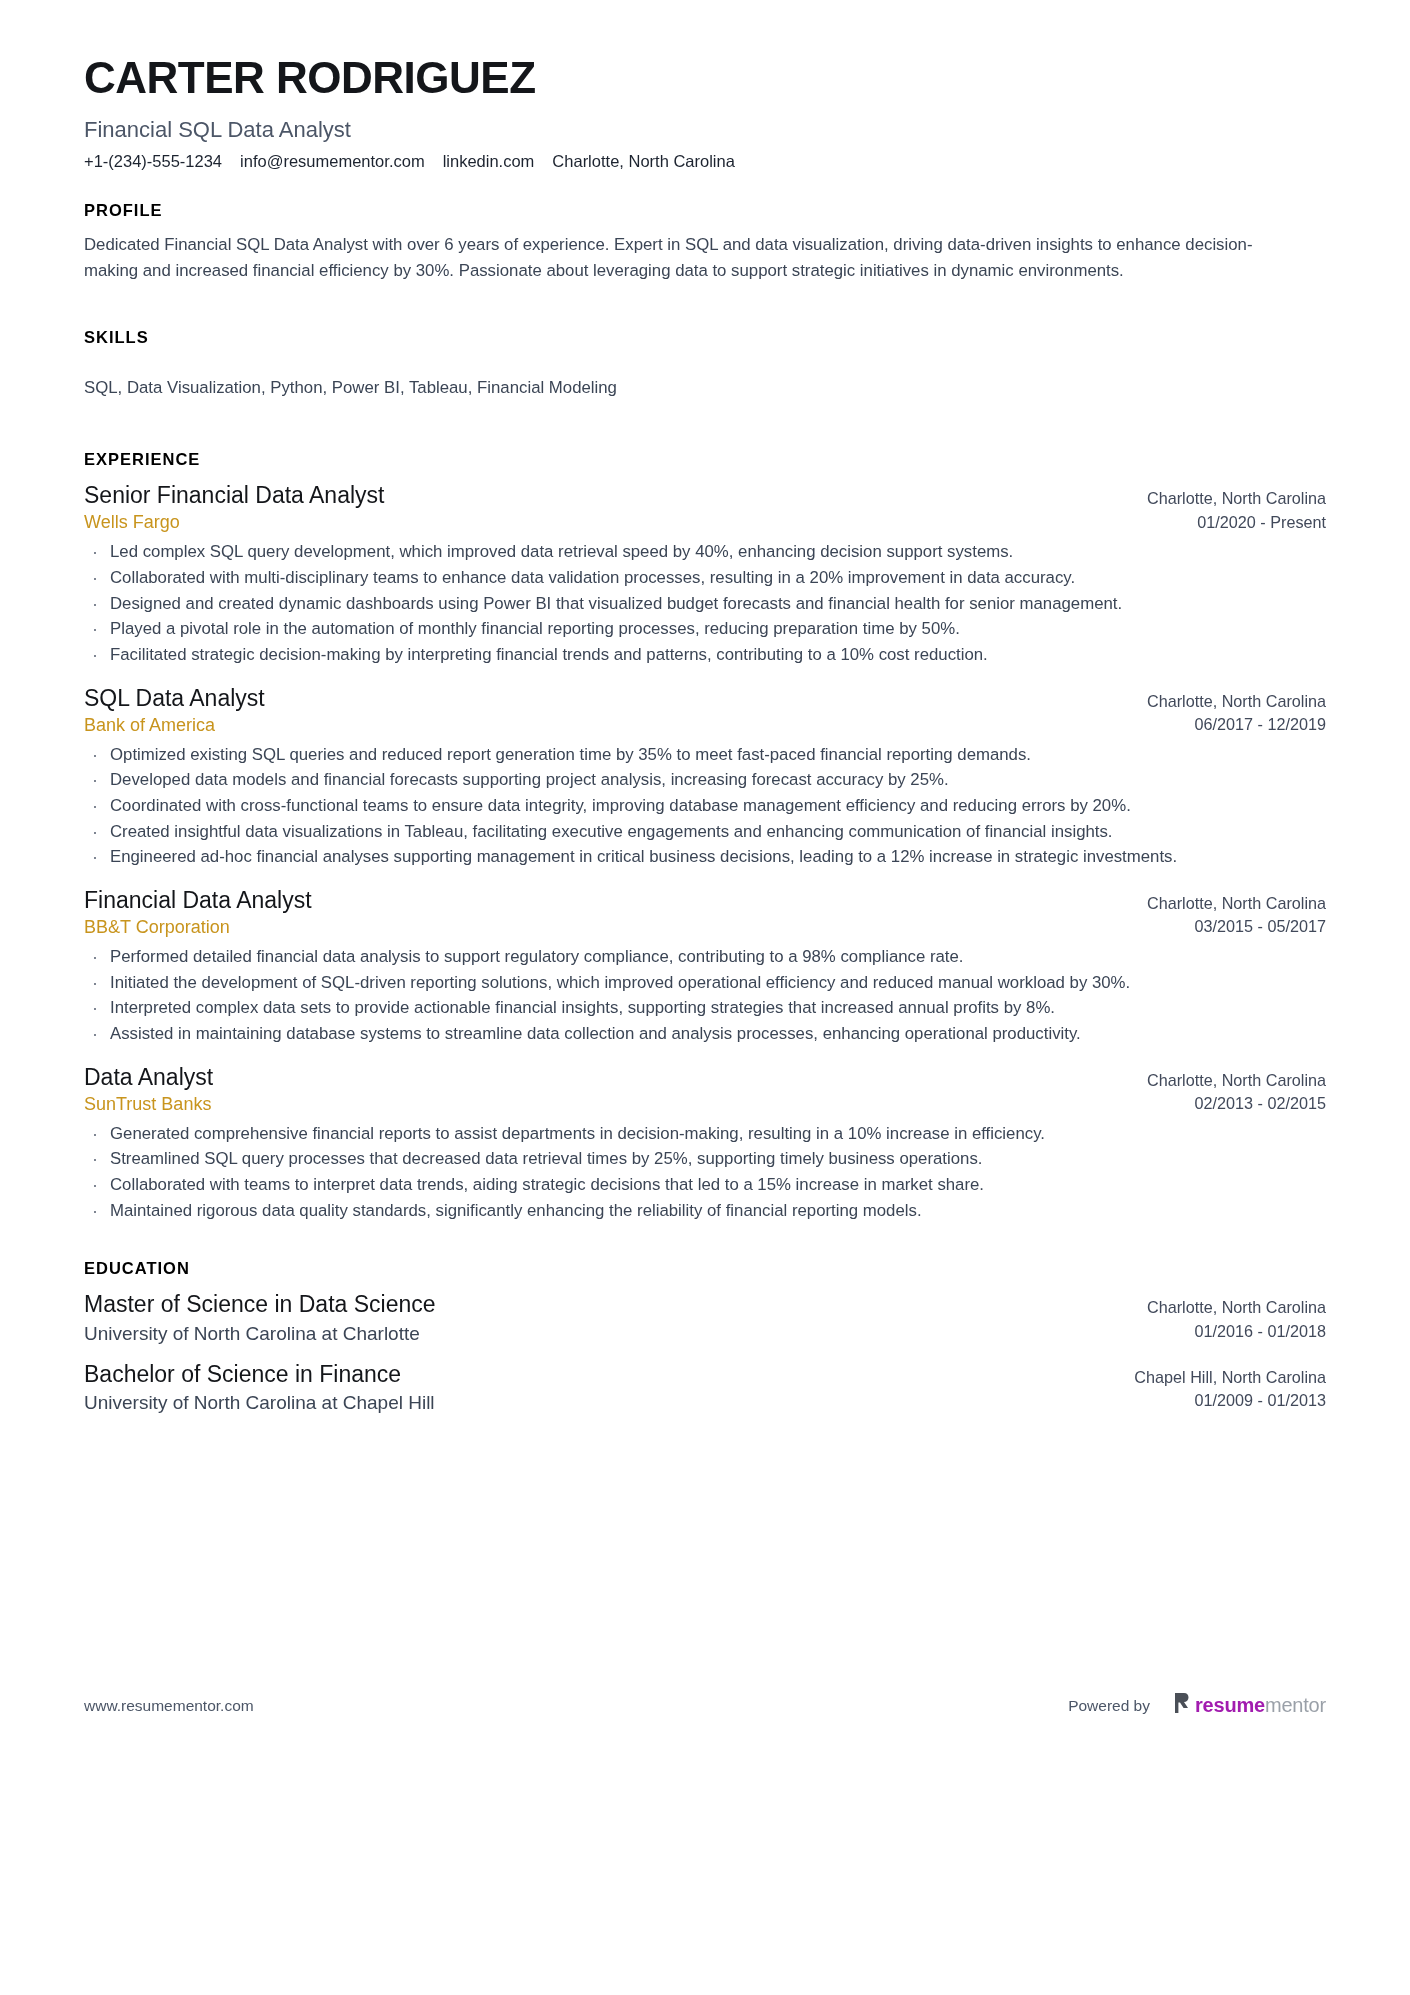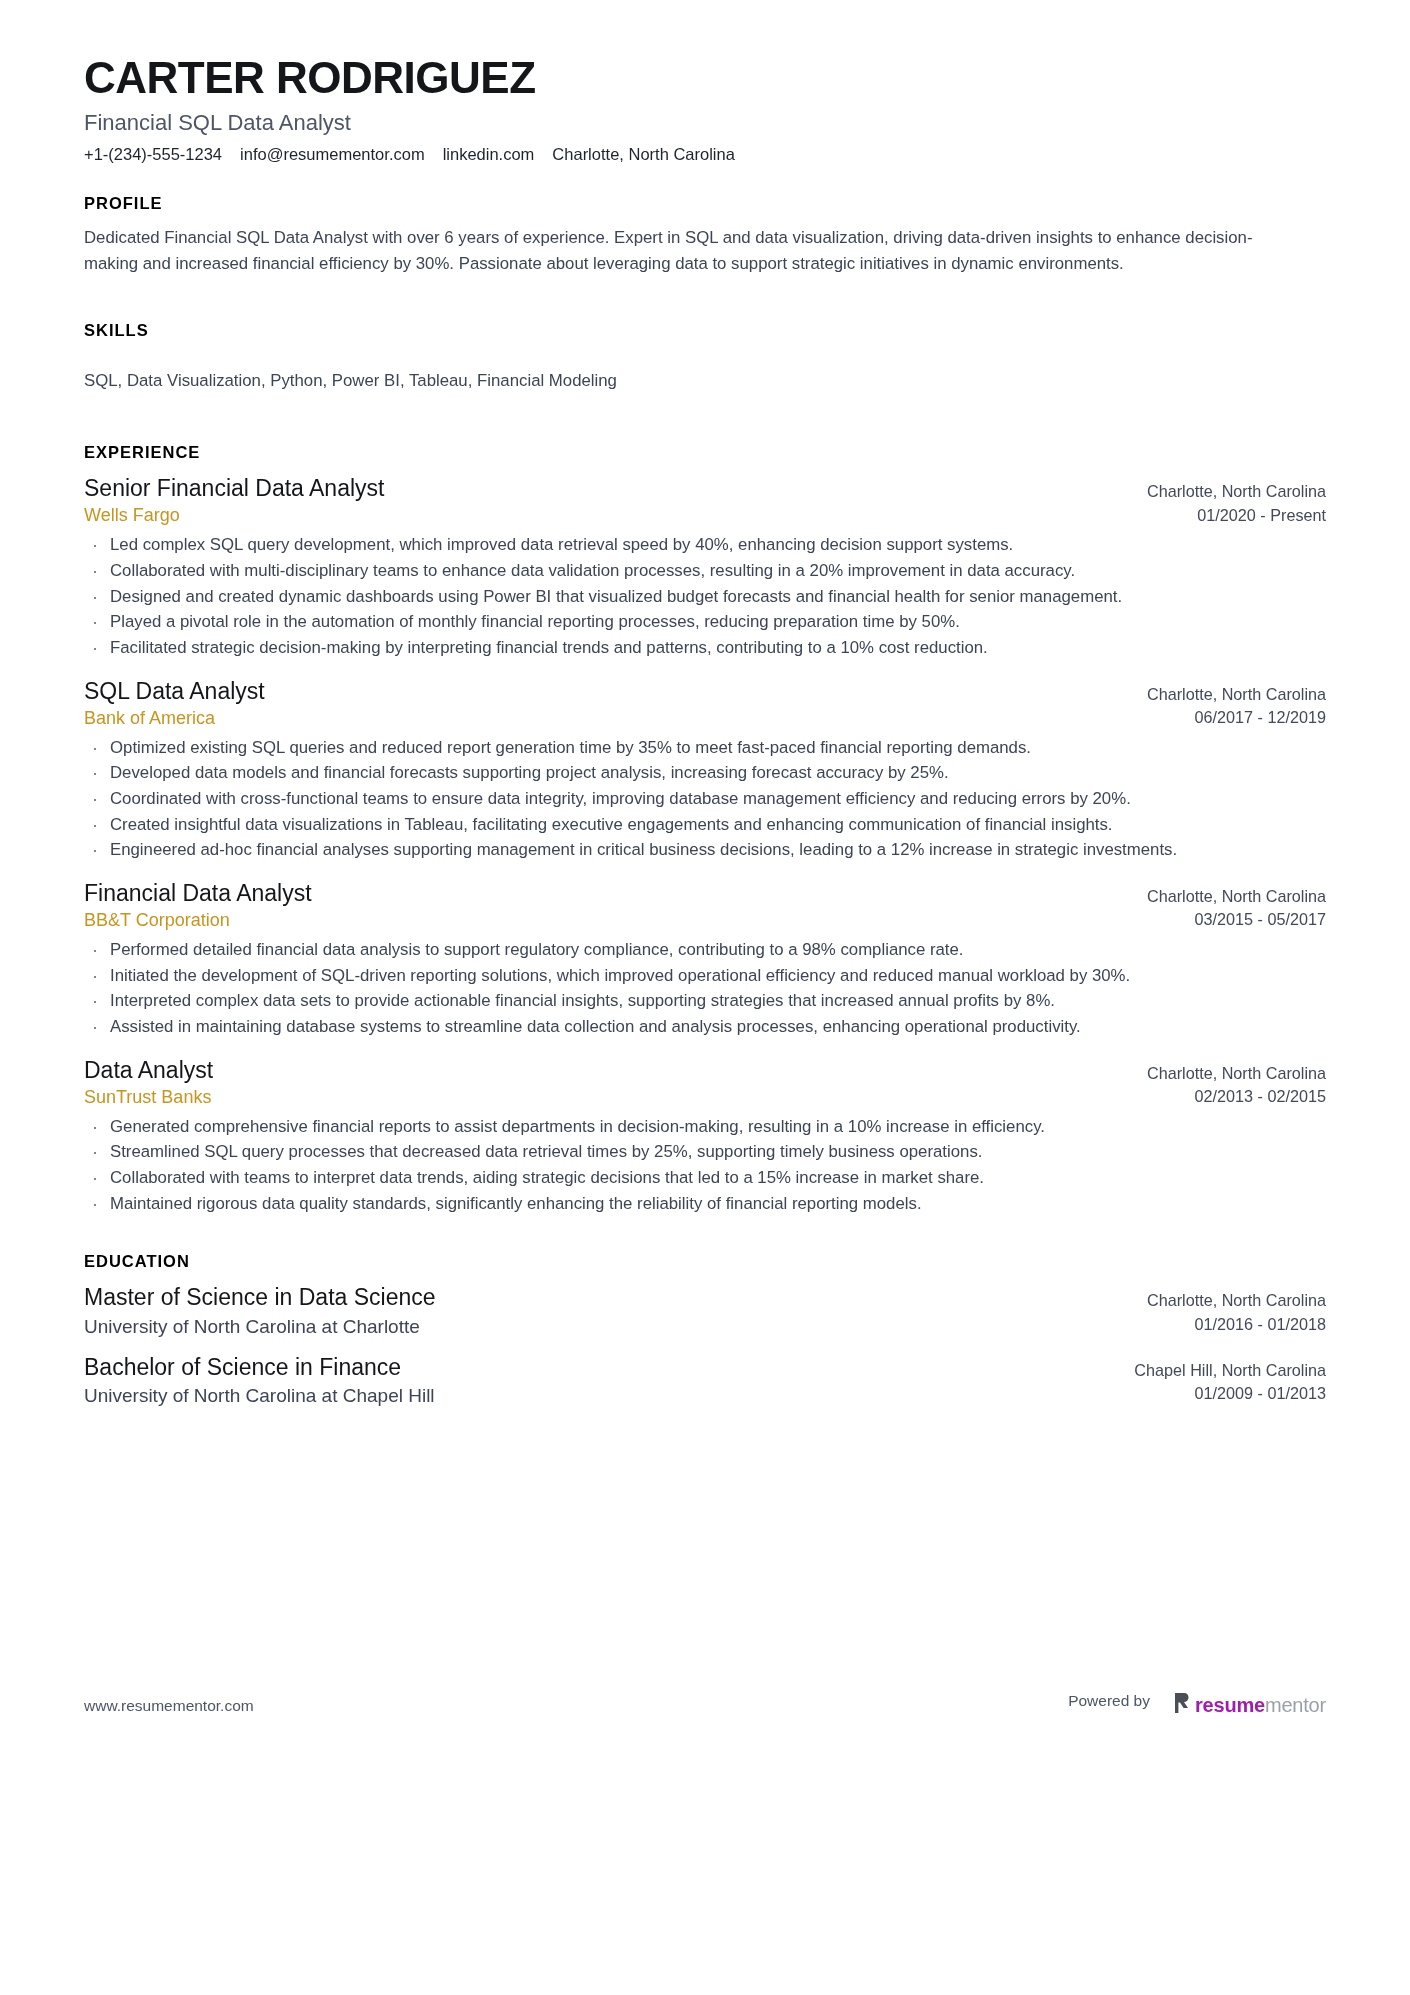--- a/index.html
+++ b/index.html
@@ -28,21 +28,21 @@
     font-weight: bold;
     letter-spacing: -0.5px;
     color: #14161a;
     line-height: 1.08;
     margin: 10px 0 0 0;
     font-family: "Liberation Sans", sans-serif;
   }
   .headline {
     font-size: 22px;
     color: #4c5667;
-    margin-top: 8px;
+    margin-top: 15px;
     font-weight: normal;
     line-height: 1.2;
   }
   .contact-line {
     margin-top: 9px;
     font-size: 16.5px;
     color: #1d2430;
     display: flex;
     flex-wrap: wrap;
     align-items: baseline;
@@ -156,21 +156,21 @@
     right: 84px;
     bottom: 66px;
     display: flex;
     justify-content: space-between;
     align-items: center;
     font-size: 15.5px;
     color: #4c5667;
   }
   .footer-right {
     display: flex;
-    align-items: flex-start;
+    align-items: center;
     gap: 22px;
   }
   .powered-by { font-size: 15.5px; color: #4c5667; }
   .brand {
     display: flex;
     align-items: center;
     gap: 6px;
     font-size: 20px;
     letter-spacing: -0.2px;
   }

